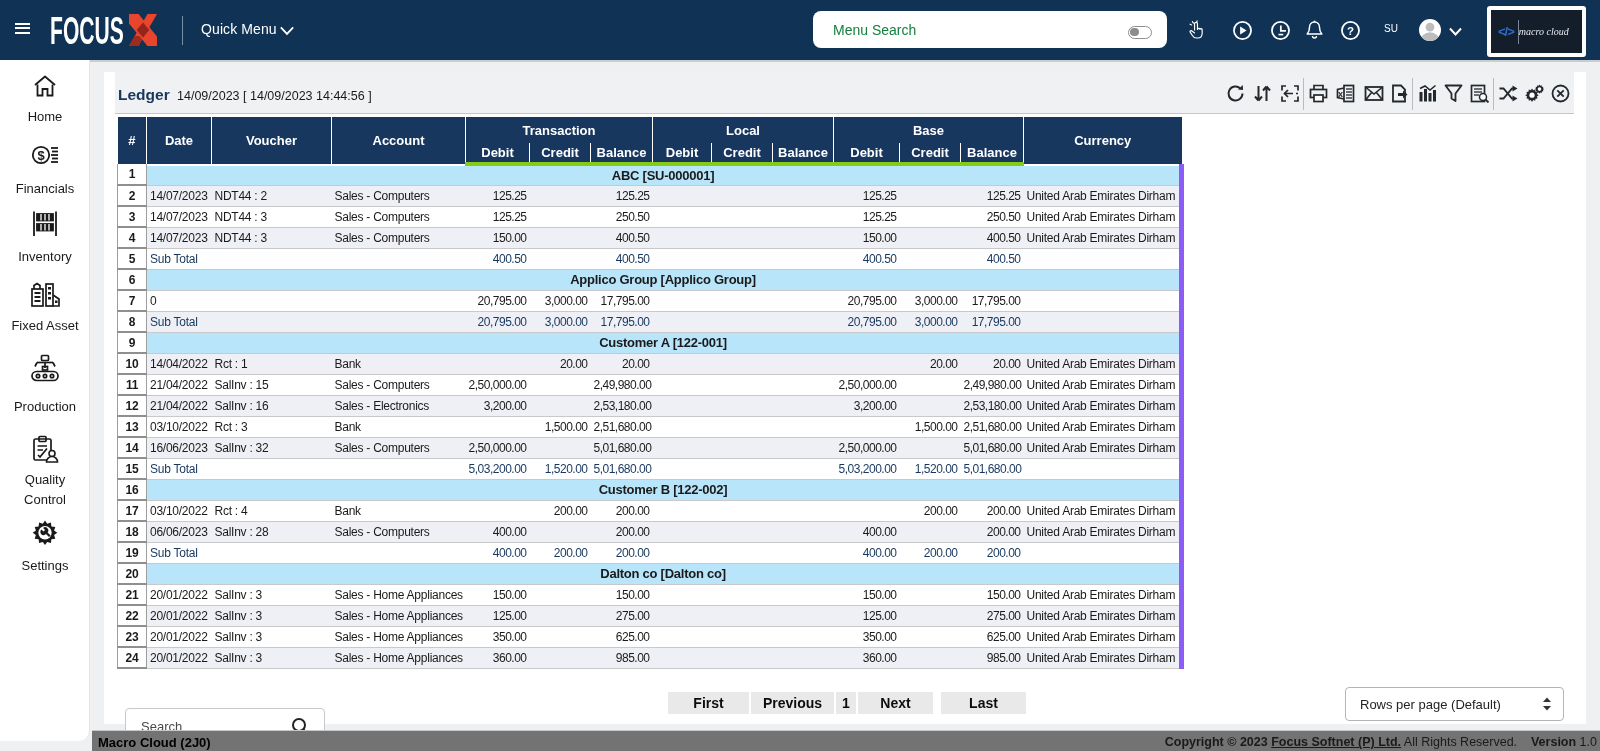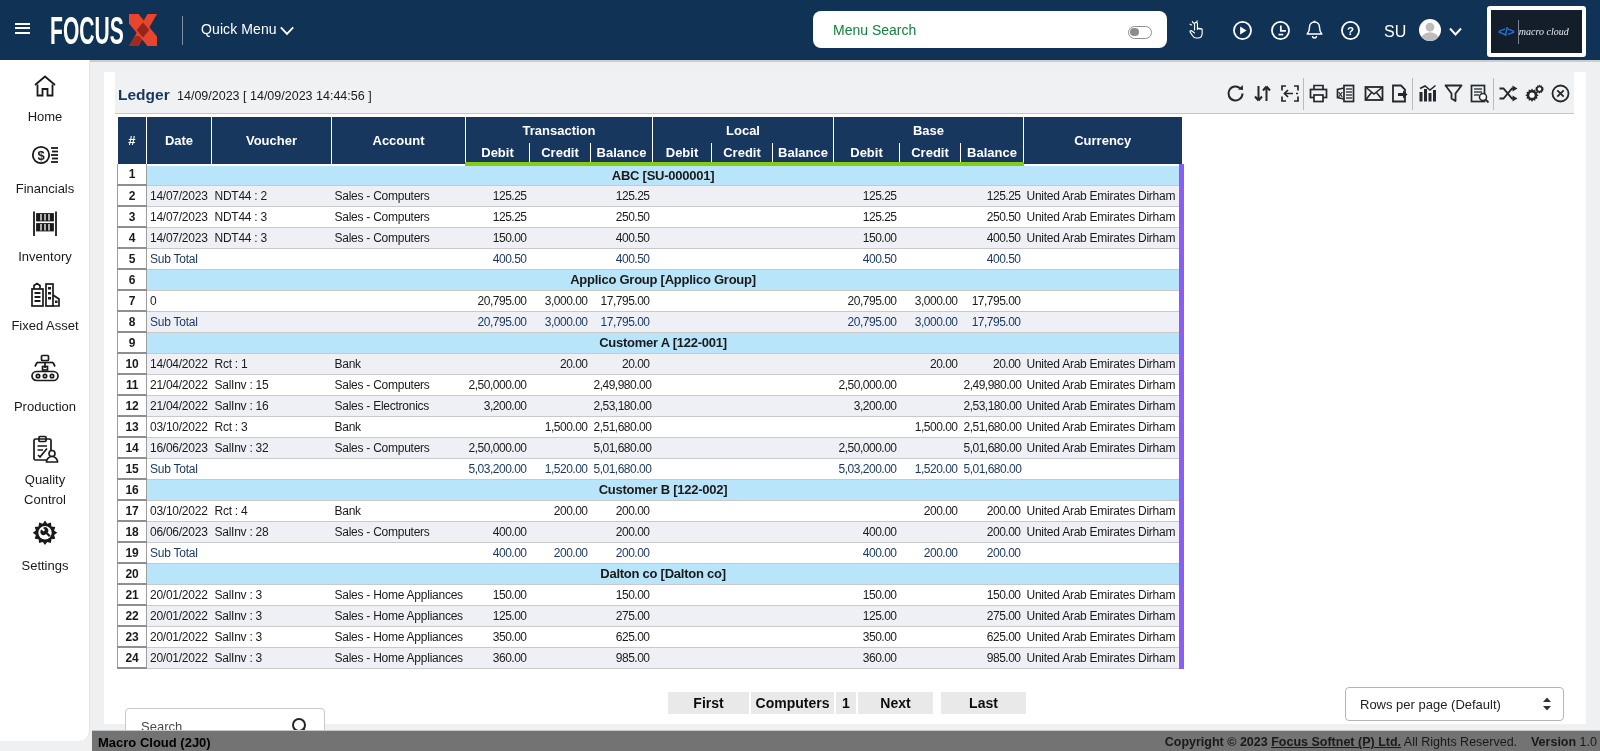--- a/index.html
+++ b/index.html
@@ -10,21 +10,21 @@
 
 #nav { left:0; top:0; width:1600px; height:60px; background:#103254; }
 #hamb div { width:15px; height:2px; background:#fff; margin:0 0 2.3px 0; }
 #logoF { left:50px; top:10px; color:#fff; font-weight:bold; font-size:38px; transform:scale(0.555,1.0); transform-origin:left top; }
 #qdiv { left:182px; top:16px; width:1px; height:29px; background:rgba(255,255,255,0.45); }
 #qm { left:201px; top:21px; color:#fff; font-size:14px; letter-spacing:0.1px; }
 #msearch { left:813px; top:11px; width:354px; height:37px; background:#fff; border-radius:8px; }
 #msearch span { position:absolute; left:20px; top:11px; font-size:14px; color:#15803d; }
 #toggle { position:absolute; left:315px; top:15px; width:24px; height:13px; border:1.5px solid #8f8f8f; border-radius:7px; background:#fff; }
 #toggle div { position:absolute; left:1px; top:0.8px; width:8.5px; height:8.5px; border-radius:50%; background:#8c8c8c; }
-#su { left:1384px; top:23px; color:#fff; font-size:16px; }
+#su { left:1384px; top:23px; color:#fff; font-size:10px; }
 #avatar { left:1419px; top:19px; width:22px; height:22px; border-radius:50%; background:#fff; overflow:hidden; }
 #mclogo { left:1487px; top:6px; width:99px; height:51px; background:#fff; border-radius:3px; padding:4px; }
 #mclogo .inner { width:100%; height:100%; background:#141d2a; display:flex; align-items:center; overflow:hidden; }
 #mclogo .code { color:#2a6fd3; font-weight:bold; font-size:13px; margin-left:7px; letter-spacing:-1px; }
 #mclogo .dv { width:1px; height:24px; background:#7c8594; margin-left:4px; flex:none; }
 #mclogo .scr { color:#e8ebf0; font-family:"Liberation Serif",serif; font-style:italic; font-size:10px; margin-left:0; white-space:nowrap; }
 
 
 #mainbg { left:0; top:60px; width:1600px; height:691px; background:#eff0f2; }
 #navline { left:90px; top:60px; width:1510px; height:2px; background:#c9cdd0; }
@@ -692,21 +692,21 @@
   </table>
 
   <div class="abs" id="searchbox" style="left:125px; top:687px; width:200px; height:35px; border:1px solid #c9c9c9; border-radius:4px; background:#fff;margin-top:21px;">
     <span style="position:absolute; left:15px; top:10px; font-size:13px; color:#4a4a4a;">Search</span>
     <svg style="position:absolute; right:14px; top:8px;" width="19" height="19" viewBox="0 0 19 19">
         <circle cx="8" cy="8" r="6" fill="none" stroke="#222" stroke-width="2"></circle>
         <line x1="12.5" y1="12.5" x2="17.5" y2="17.5" stroke="#222" stroke-width="2" stroke-linecap="round"></line>
       </svg>
   </div>
   <div class="abs pgbtn" style="left:668px; width:81px;">First</div>
-  <div class="abs pgbtn" style="left:751px; width:83px;">Computers</div>
+  <div class="abs pgbtn" style="left:751px; width:83px;">Previous</div>
   <div class="abs pgbtn" style="left:836px; width:20px;">1</div>
   <div class="abs pgbtn" style="left:858px; width:75px;">Next</div>
   <div class="abs pgbtn" style="left:941px; width:85px;">Last</div>
   <style>.pgbtn{ top:692px; height:22px; background:#e9e9e9; color:#0d0d0d; font-weight:bold; font-size:14px; text-align:center; line-height:22px; }</style>
   <div class="abs" style="left:1345px; top:687px; width:219px; height:34px; border:1px solid #b5b5b5; border-radius:4px; background:#fff;">
     <span style="position:absolute; left:14px; top:9px; font-size:13px; color:#222;">Rows per page (Default)</span>
     <svg style="position:absolute; right:10px; top:8px;" width="12" height="16" viewBox="0 0 12 16">
         <path d="M2,6 L6,1.5 L10,6 z" fill="#333"></path>
         <path d="M2,10 L6,14.5 L10,10 z" fill="#333"></path>
       </svg>

